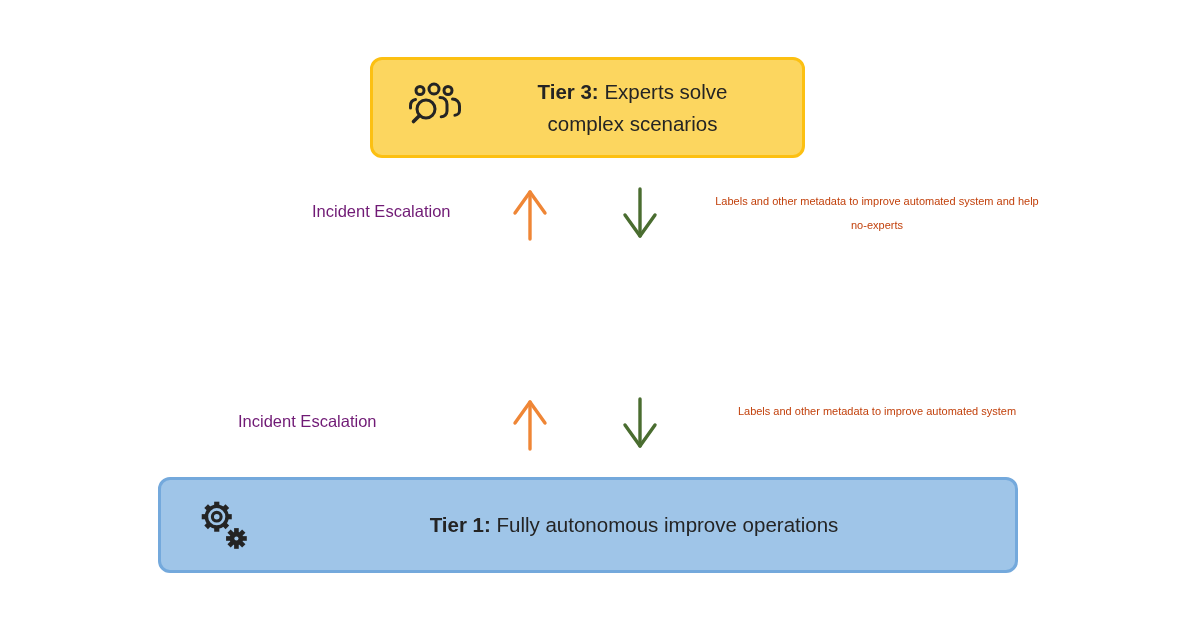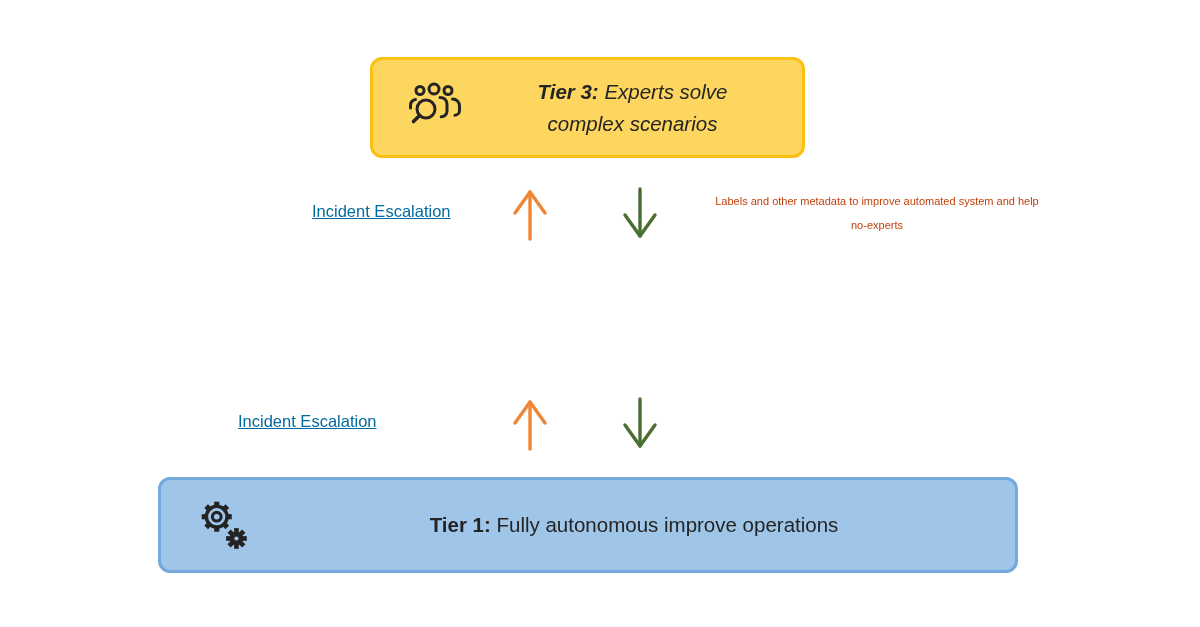--- a/index.html
+++ b/index.html
@@ -8,24 +8,24 @@
 
   .tier-box{position:absolute;display:flex;align-items:center;border-radius:12px;box-sizing:border-box;}
   .tier3{left:370px;top:57px;width:435px;height:101px;background:#FCD65F;border:3px solid #FCC012;}
   .tier2{left:267px;top:267px;width:641px;height:100px;background:#A5D08C;border:3px solid #8FC46D;}
   .tier1{left:158px;top:477px;width:860px;height:96px;background:#9FC5E8;border:3px solid #74A9DC;}
 
   .tier-icon{flex:0 0 auto;margin-left:34px;display:flex;align-items:center;justify-content:center;}
   .tier-label-wrap{flex:1 1 auto;display:flex;justify-content:center;align-items:center;}
   .tier-label{font-size:20.5px;line-height:32px;color:#242424;text-align:center;}
   .tier-label .b{font-weight:700;}
-  .tier3 .tier-label{max-width:245px;font-style:italic;}
+  .tier3 .tier-label{max-width:245px;}
   .tier2 .tier-label{max-width:430px;}
 
-  .esc-label{position:absolute;font-size:16.5px;color:#0369a1;white-space:nowrap;text-decoration:underline;}
+  .esc-label{position:absolute;font-size:16.5px;color:#701a75;white-space:nowrap;}
   .meta-label{position:absolute;width:330px;font-size:11px;line-height:24px;color:#c2410c;text-align:center;}
   .arrow{position:absolute;width:44px;height:58px;}
 
   svg{display:block;}
 </style>
 </head>
 <body>
 
 <div class="canvas">
 
@@ -69,20 +69,21 @@
       <line x1="22" y1="7" x2="22" y2="54"></line>
       <path d="M7,28 L22,7 L37,28"></path>
     </svg>
   </span>
   <span class="arrow" style="left:618px;top:395px;">
     <svg width="44" height="58" viewBox="0 0 44 58" fill="none" stroke="#4A6D30" stroke-width="3.4" stroke-linecap="round" stroke-linejoin="round">
       <line x1="22" y1="4" x2="22" y2="51"></line>
       <path d="M7,30 L22,51 L37,30"></path>
     </svg>
   </span>
+  <span class="meta-label" style="left:712px;top:399px;">Labels and other metadata to improve automated system</span>
 
   <div class="tier-box tier1">
     <span class="tier-icon">
       <svg width="58" height="58" viewBox="0 0 56 56">
         <g stroke="#242424" fill="none">
           <g stroke-width="5">
             <line x1="31" y1="20" x2="35.5" y2="20"></line>
             <line x1="28.07" y1="27.07" x2="31.25" y2="30.25"></line>
             <line x1="21" y1="30" x2="21" y2="34.5"></line>
             <line x1="13.93" y1="27.07" x2="10.75" y2="30.25"></line>

